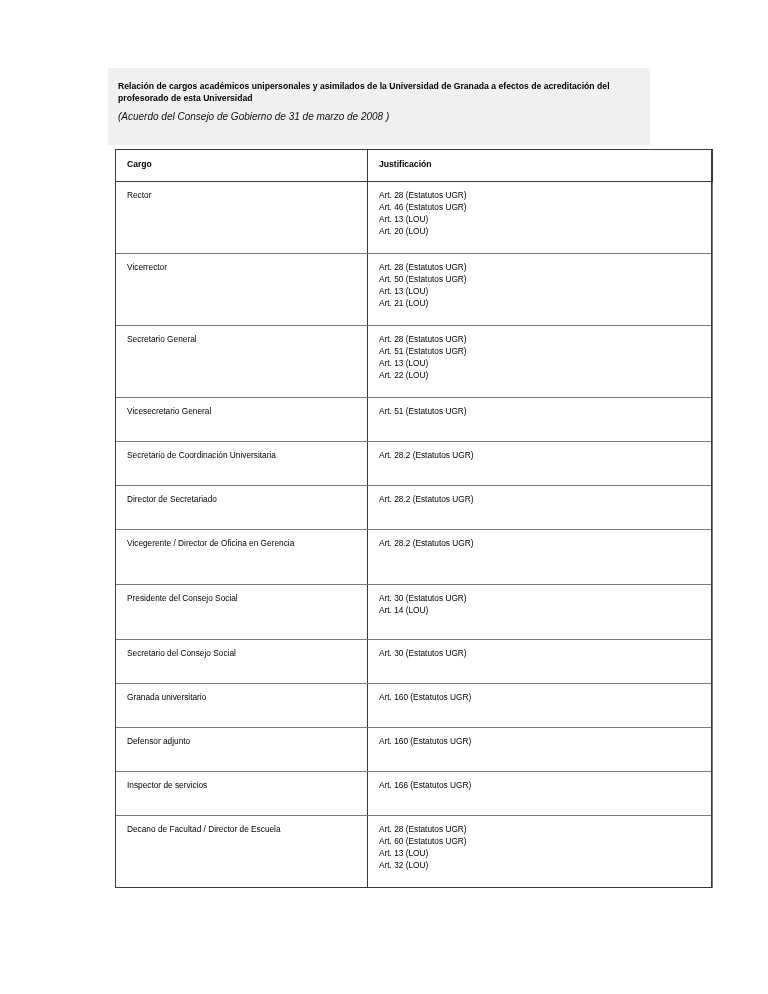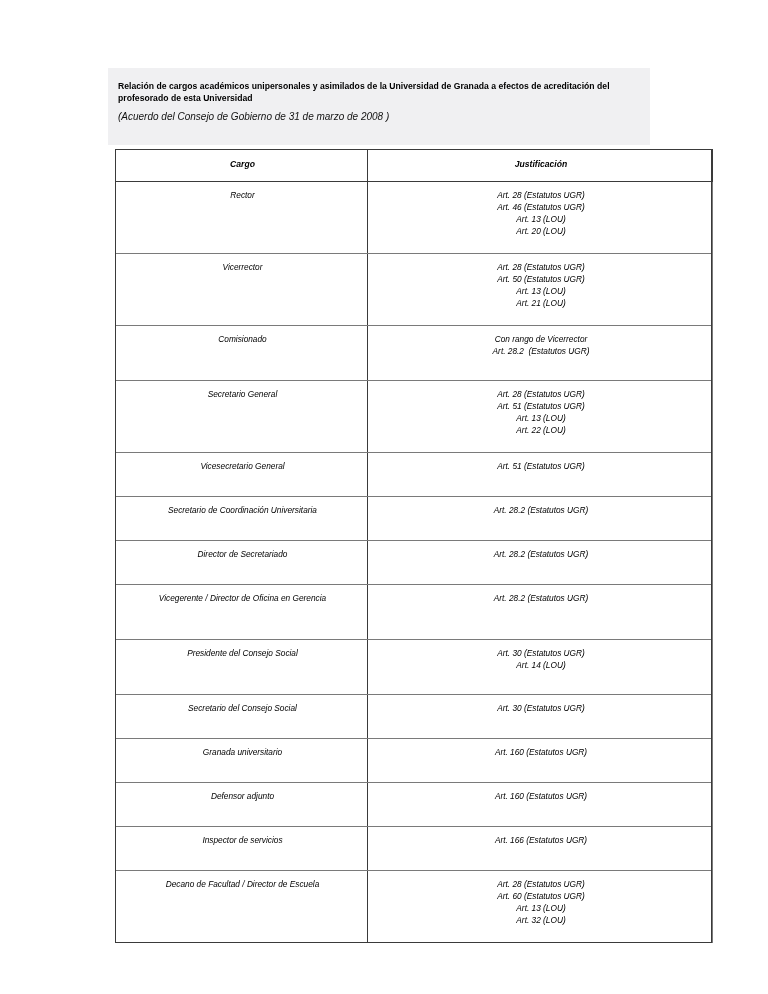--- a/index.html
+++ b/index.html
@@ -76,23 +76,22 @@
   table.cargos col.c-cargo { width: 252px; }
   table.cargos col.c-just  { width: 345px; }
 
   table.cargos th,
   table.cargos td {
     border: 1px solid #7a7a7a;
     vertical-align: top;
     padding: 8px 9px 9px 11px;
     font-size: 8.3px;
     line-height: 11.9px;
-    text-align: center;
+    text-align: left;
     color: #000;
-    font-style: italic;
   }
 
   table.cargos thead th {
     font-weight: bold;
     font-size: 8.6px;
     padding-top: 9px;
     padding-bottom: 10px;
     border-color: #3a3a3a;
   }
   table.cargos thead th.th-cargo { border-right-color: #3a3a3a; }
@@ -162,29 +161,20 @@
               <span class="txt">Vicerrector</span>
             </td>
             <td class="cell-justificacion lines">
               <span>Art. 28 (Estatutos UGR)</span>
               <span>Art. 50 (Estatutos UGR)</span>
               <span>Art. 13 (LOU)</span>
               <span>Art. 21 (LOU)</span>
             </td>
           </tr>
           <tr>
-            <td class="cell-cargo" style="height: 37px;">
-              <span class="txt">Comisionado</span>
-            </td>
-            <td class="cell-justificacion lines">
-              <span>Con rango de Vicerrector</span>
-              <span>Art. 28.2  (Estatutos UGR)</span>
-            </td>
-          </tr>
-          <tr>
             <td class="cell-cargo" style="height: 54px;">
               <span class="txt">Secretario General</span>
             </td>
             <td class="cell-justificacion lines">
               <span>Art. 28 (Estatutos UGR)</span>
               <span>Art. 51 (Estatutos UGR)</span>
               <span>Art. 13 (LOU)</span>
               <span>Art. 22 (LOU)</span>
             </td>
           </tr>

